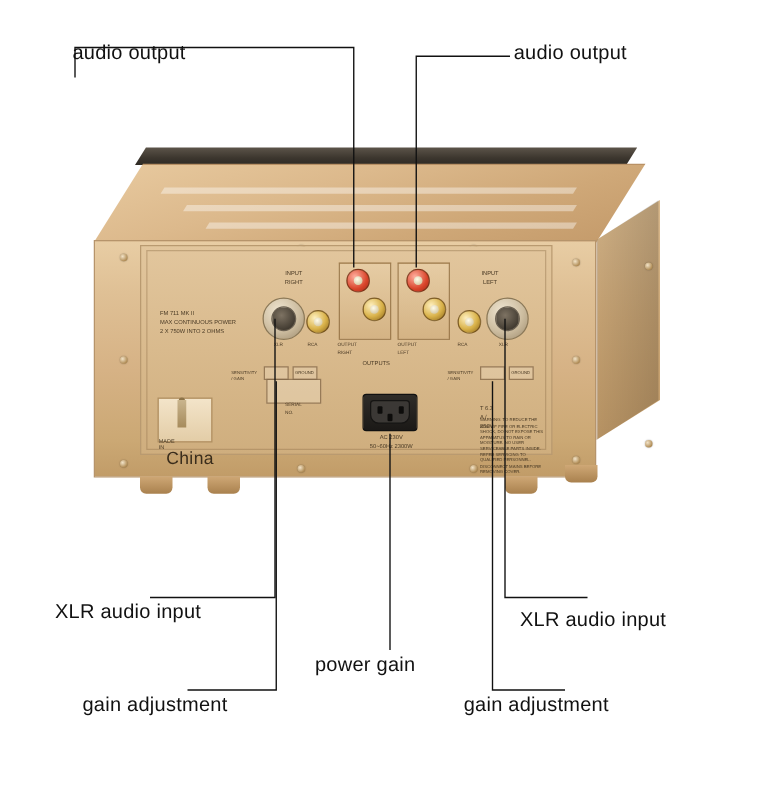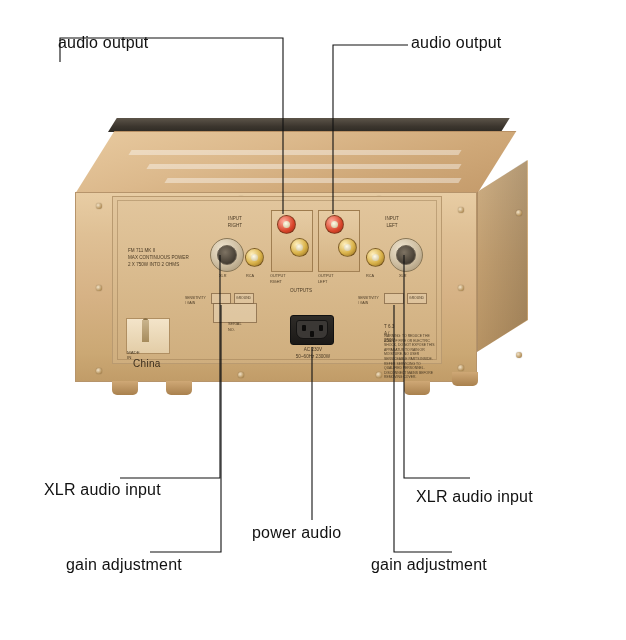--- a/index.html
+++ b/index.html
@@ -143,21 +143,21 @@
     background:linear-gradient(180deg,#f3e4c9,#e3cda7);
     border:1px solid #b08f62;box-sizing:border-box;
   }
   .china-tab{
     position:absolute;left:142px;top:320px;width:7px;height:22px;
     background:linear-gradient(180deg,#c9b48d,#a68b5c);
   }
   .china-dot{position:absolute;left:143px;top:318px;width:5px;height:5px;border-radius:50%;background:#8d7348;}
 
   .china-label{
-    position:absolute;font-size:10px;color:#3a2d1c;letter-spacing:.3px;
+    position:absolute;font-size:14px;color:#3a2d1c;letter-spacing:.3px;
   }
   .made-label{position:absolute;font-size:4.4px;color:#4a3a25;}
 
   
   .serial-box{
     position:absolute;left:213px;top:303px;width:44px;height:20px;
     border:1px solid rgba(120,90,55,.7);box-sizing:border-box;
     background:rgba(255,250,238,.25);
   }
   .ground-box{
@@ -295,17 +295,17 @@
       <path d="M150 552 L221 552 L221 305"></path>
 
       <path d="M452 552 L394 552 L394 305"></path>
     </g>
   </svg>
 
   <div class="label" style="left:58px;top:34px;">audio output</div>
   <div class="label" style="left:411px;top:34px;">audio output</div>
   <div class="label" style="left:44px;top:481px;">XLR audio input</div>
   <div class="label" style="left:416px;top:488px;">XLR audio input</div>
-  <div class="label" style="left:252px;top:524px;">power audio</div>
+  <div class="label" style="left:252px;top:524px;">power gain</div>
   <div class="label" style="left:66px;top:556px;">gain adjustment</div>
   <div class="label" style="left:371px;top:556px;">gain adjustment</div>
 
 </div>
 
 </body></html>

